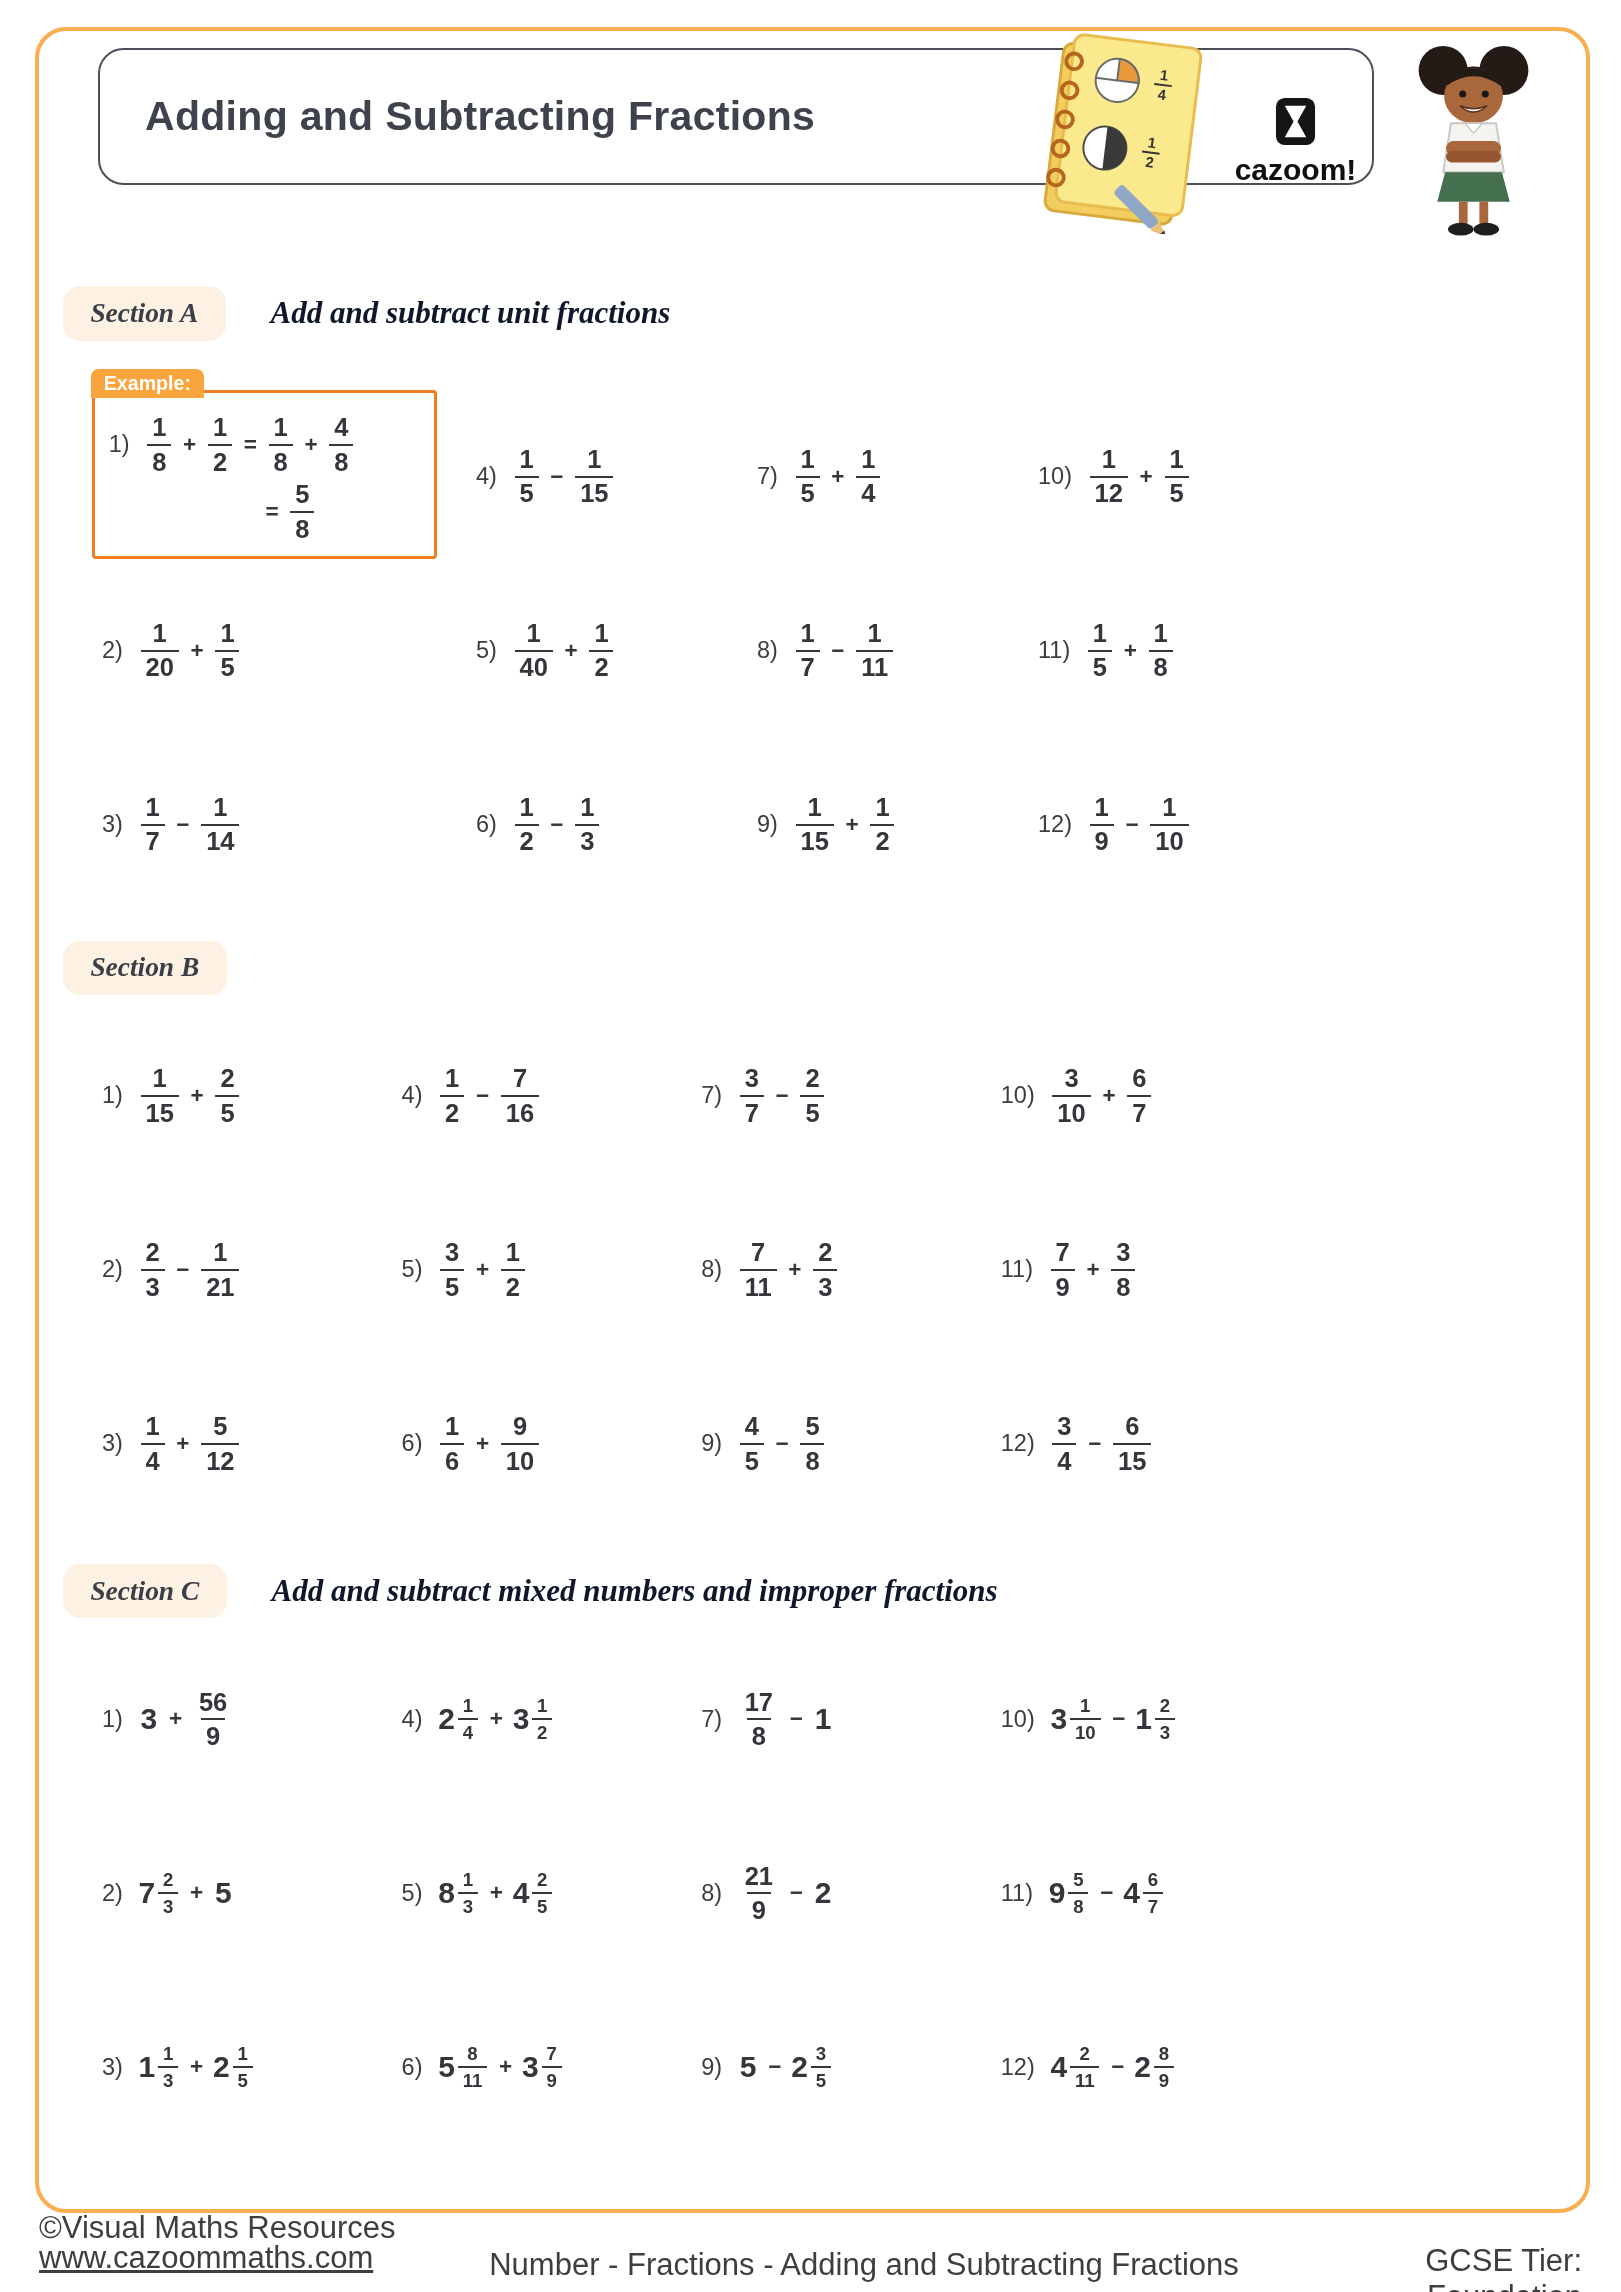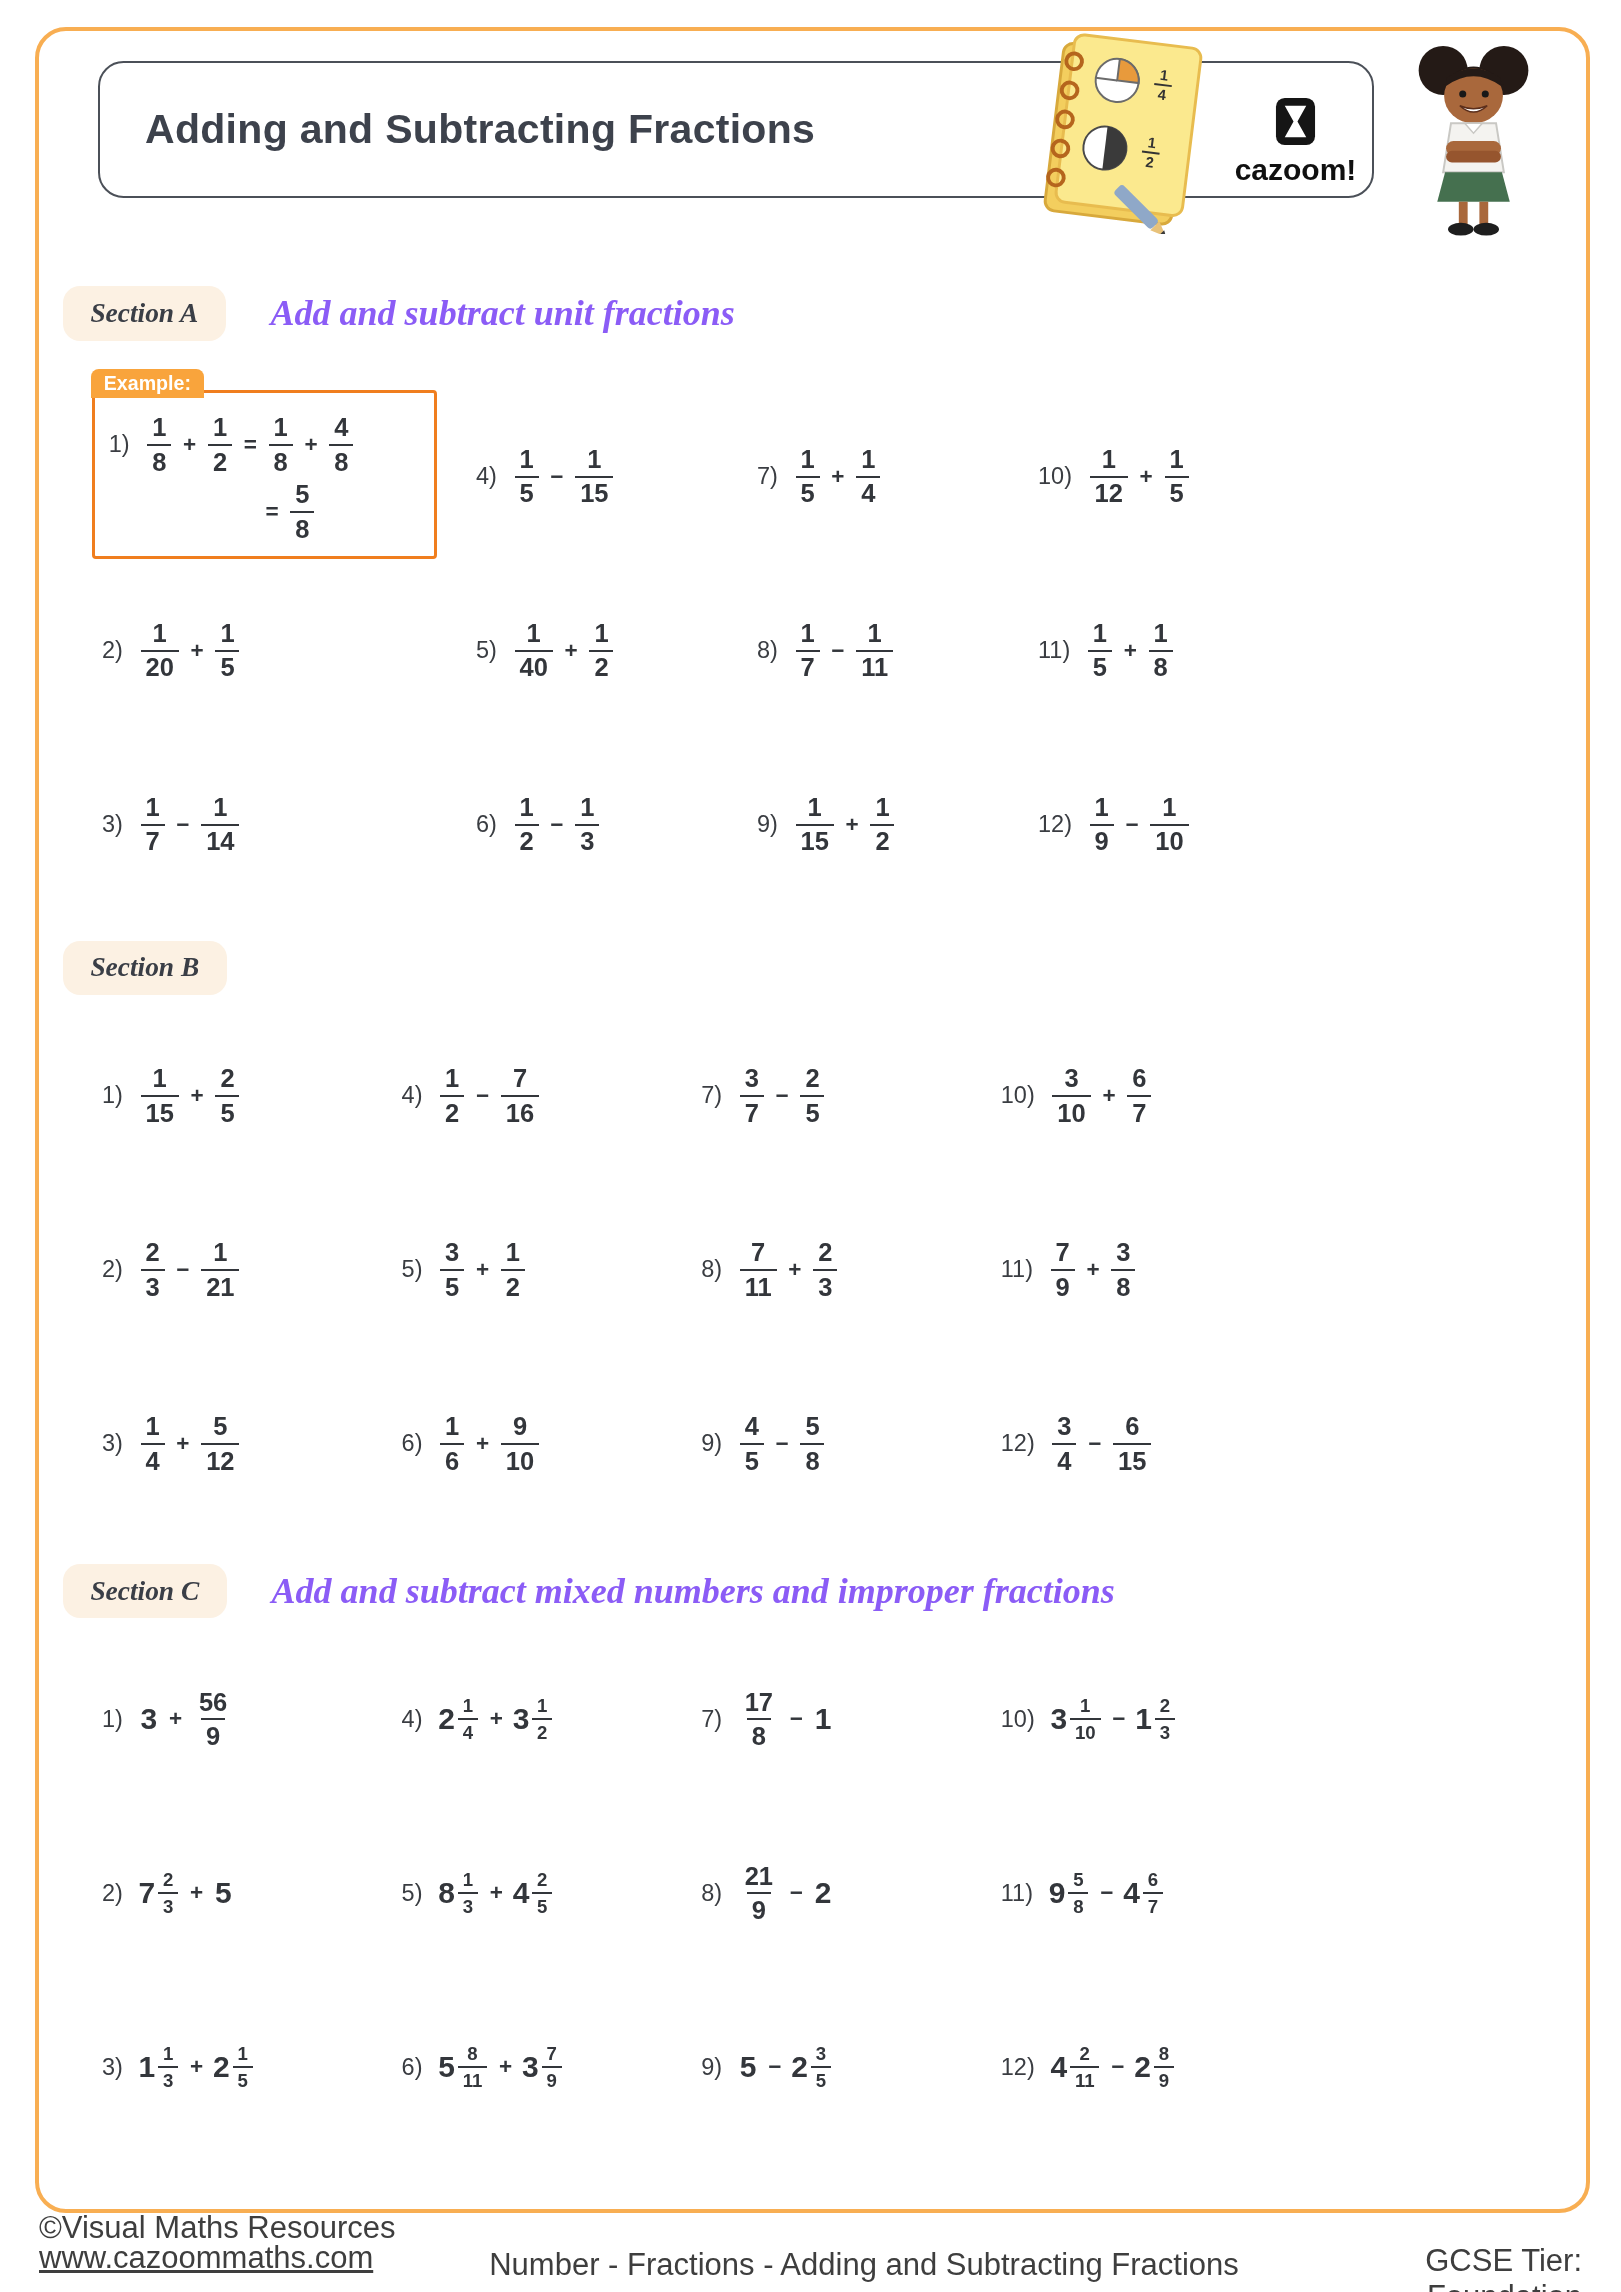--- a/index.html
+++ b/index.html
@@ -2,40 +2,40 @@
 <html style="--amber: #F8AE52; --accent: #F07E1E; --taborange: #F9A43C; --labelbg: #FCF1E3;"><head>
 <meta charset="utf-8">
 <style>
   html,body{margin:0;padding:0;background:#ffffff;}
   .sheet{position:relative;width:1621px;height:2293px;background:#fff;overflow:hidden;
          font-family:"Liberation Sans",sans-serif;color:#33363B;}
   .page-border{position:absolute;left:35px;top:27.4px;width:1547px;height:2178px;
          border:4.9px solid var(--amber,#F8AE52);border-radius:31px;pointer-events:none;}
 
   
-  .header-box{position:absolute;left:98px;top:61px;width:1276px;height:137px;
+  .header-box{position:absolute;left:98px;top:48px;width:1276px;height:137px;
          border:2.9px solid #4B5058;border-radius:25.5px;background:#fff;
          display:flex;align-items:center;padding-left:45px;box-sizing:border-box;}
   .title{font-size:41px;font-weight:700;color:#3D424C;letter-spacing:0.3px;}
   .notepad{position:absolute;left:1021px;top:25.5px;}
   .logo{position:absolute;left:1227px;top:96px;width:137px;text-align:center;}
   .logo-text{font-size:30px;font-weight:700;color:#101010;margin-top:2px;}
   .girl{position:absolute;left:1400px;top:43px;}
 
   .instruction{position:absolute;left:106px;top:231px;margin:0;
          font-family:"Liberation Serif",serif;font-style:italic;font-size:27.4px;color:#3A3E46;}
 
   
   #sections{position:absolute;left:63px;top:286px;width:1498px;}
   .sec-head{display:flex;align-items:center;}
   .sec-label{display:inline-block;background:var(--labelbg,#FCF1E3);border-radius:17px;
          padding:11.8px 27.4px;font-family:"Liberation Serif",serif;font-style:italic;
          font-weight:700;font-size:27.4px;color:#3A3E46;}
   .sec-heading{margin-left:45px;font-family:"Liberation Serif",serif;font-style:italic;
-         font-weight:700;font-size:36px;color:#8b5cf6;}
+         font-weight:700;font-size:31px;color:#0f172a;}
   .grid{display:grid;grid-template-columns:repeat(5,1fr);grid-template-rows:repeat(3,174px);
          grid-auto-flow:column;}
   .sec-a .grid{margin-top:49px;}
   .sec-b{margin-top:29px;}
   .sec-b .grid{margin-top:13.7px;}
   .sec-c{margin-top:33px;text-align:center;}
   .sec-c .grid{margin-top:13.7px;}
 
   .cell{display:flex;align-items:center;padding-left:39px;box-sizing:border-box;}
   .pnum{font-size:23.5px;font-weight:400;color:#3A3D42;margin-right:15.7px;}

